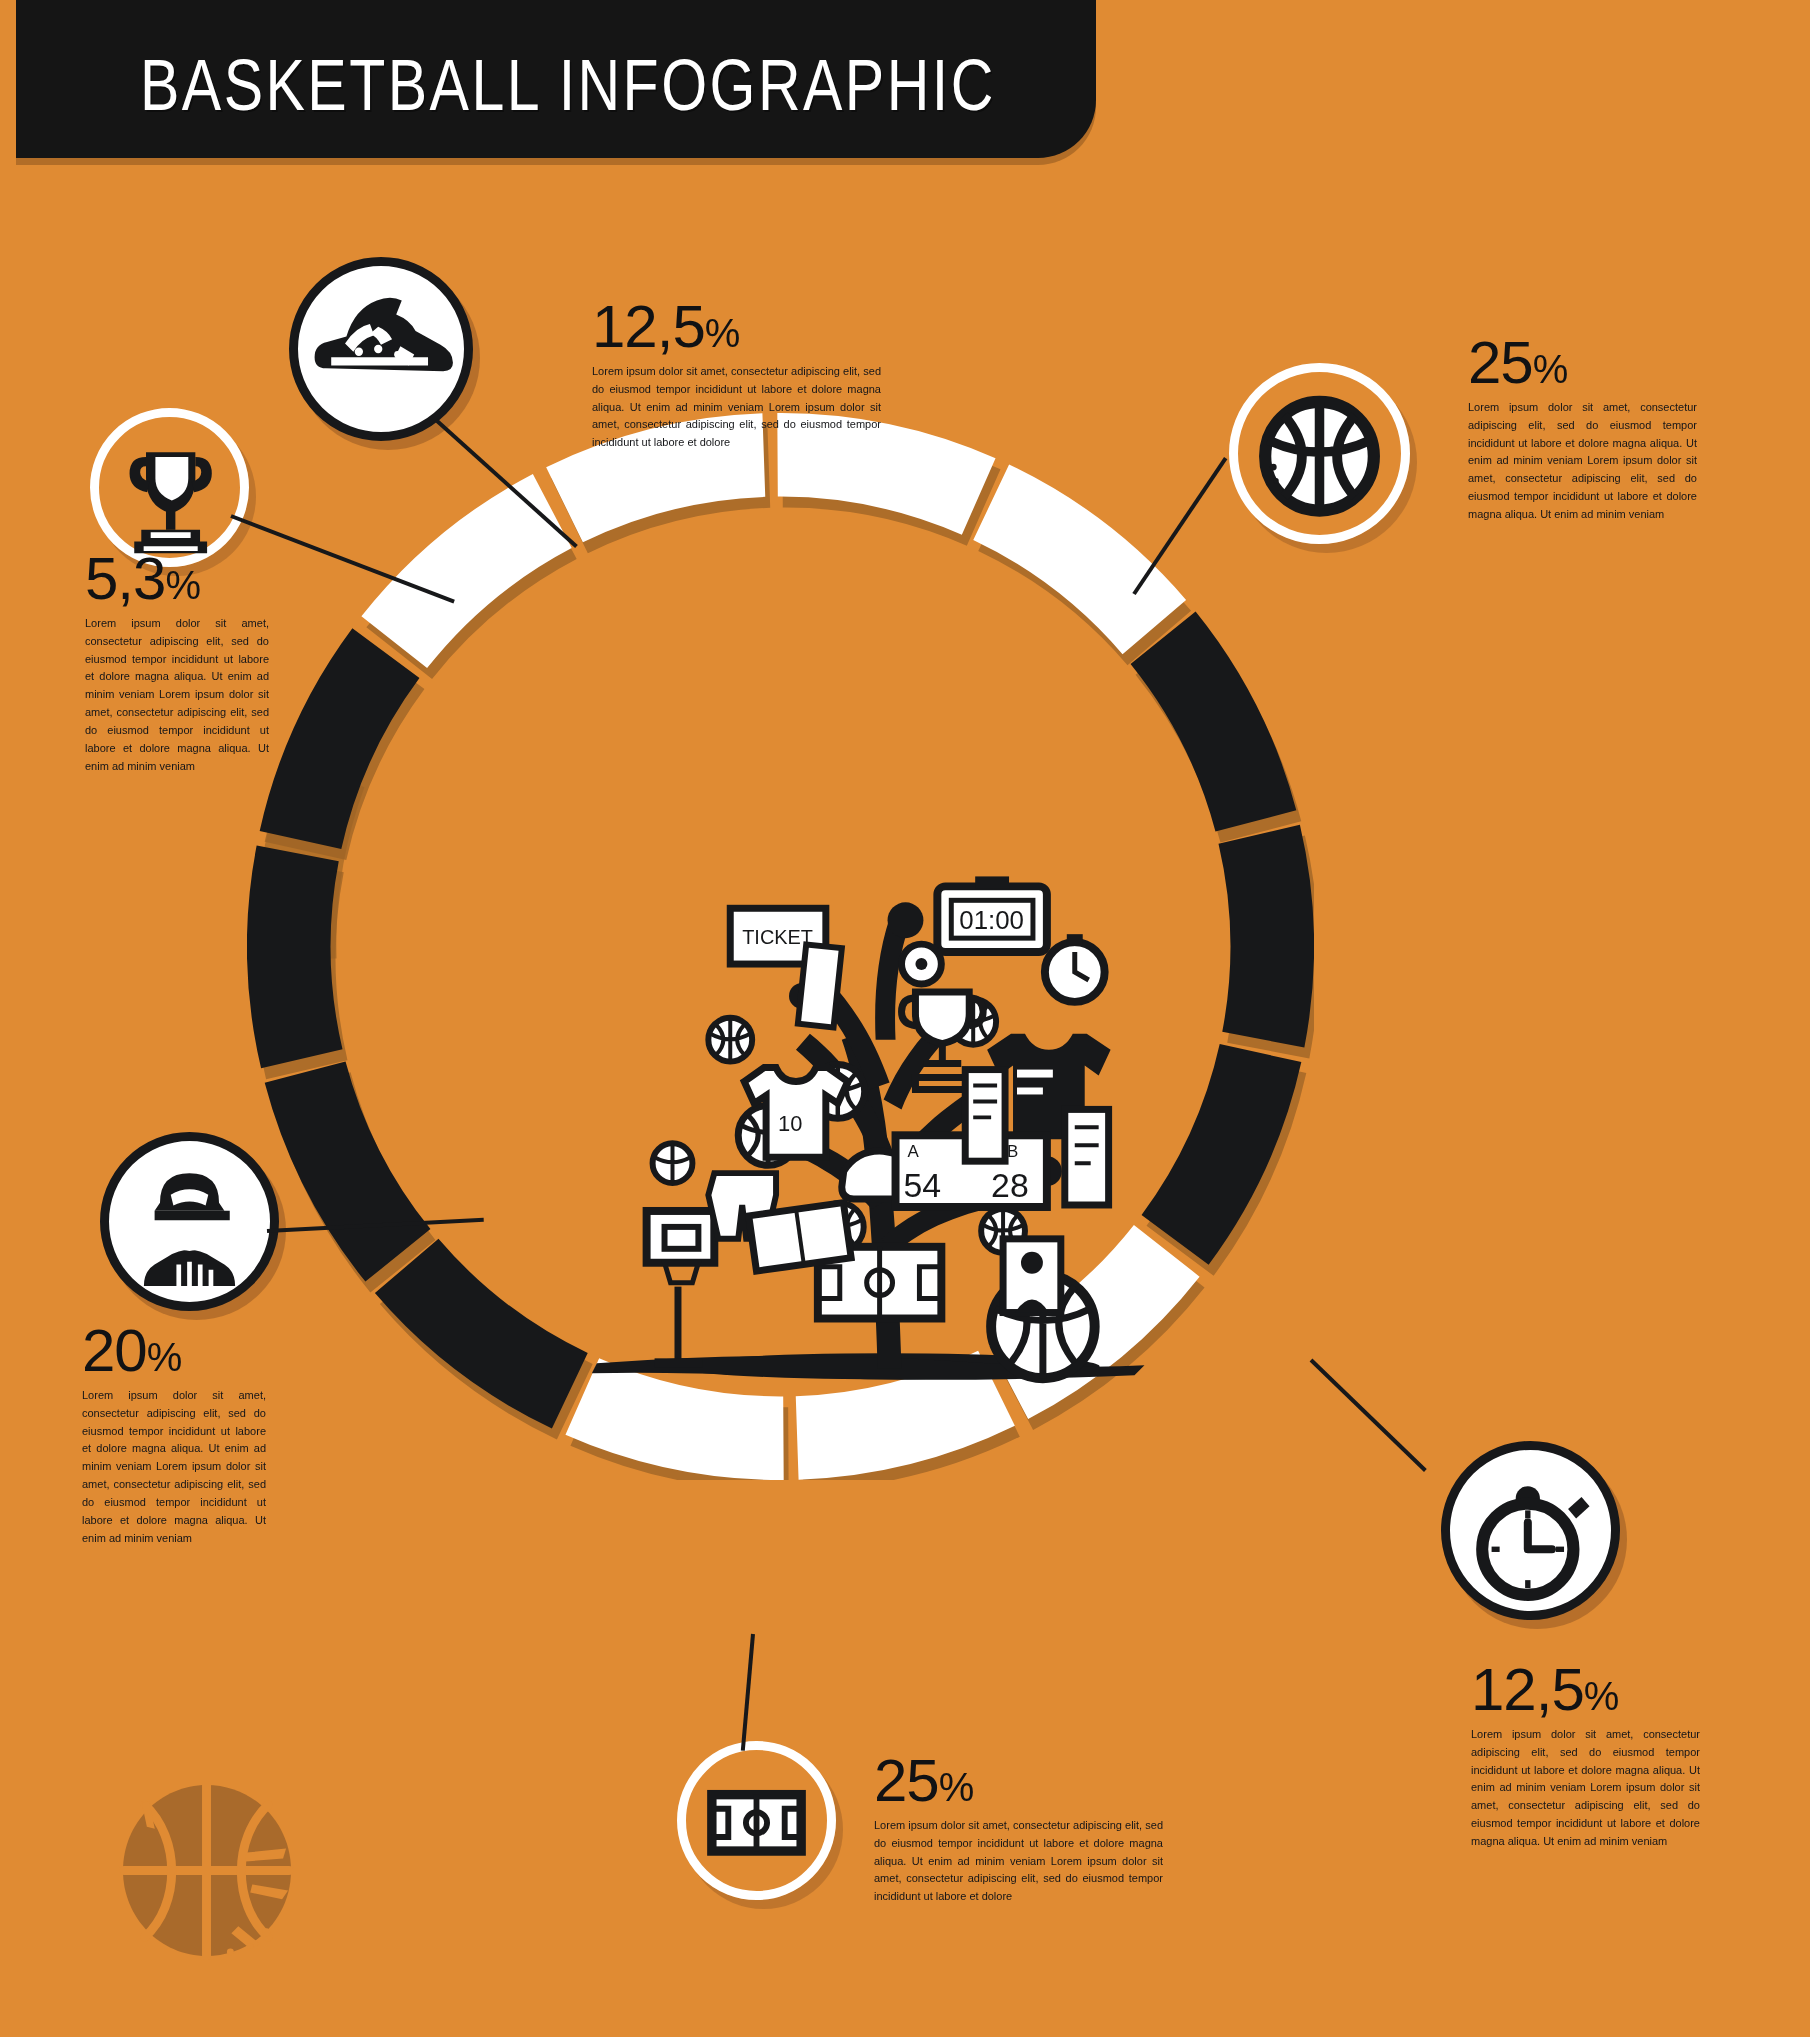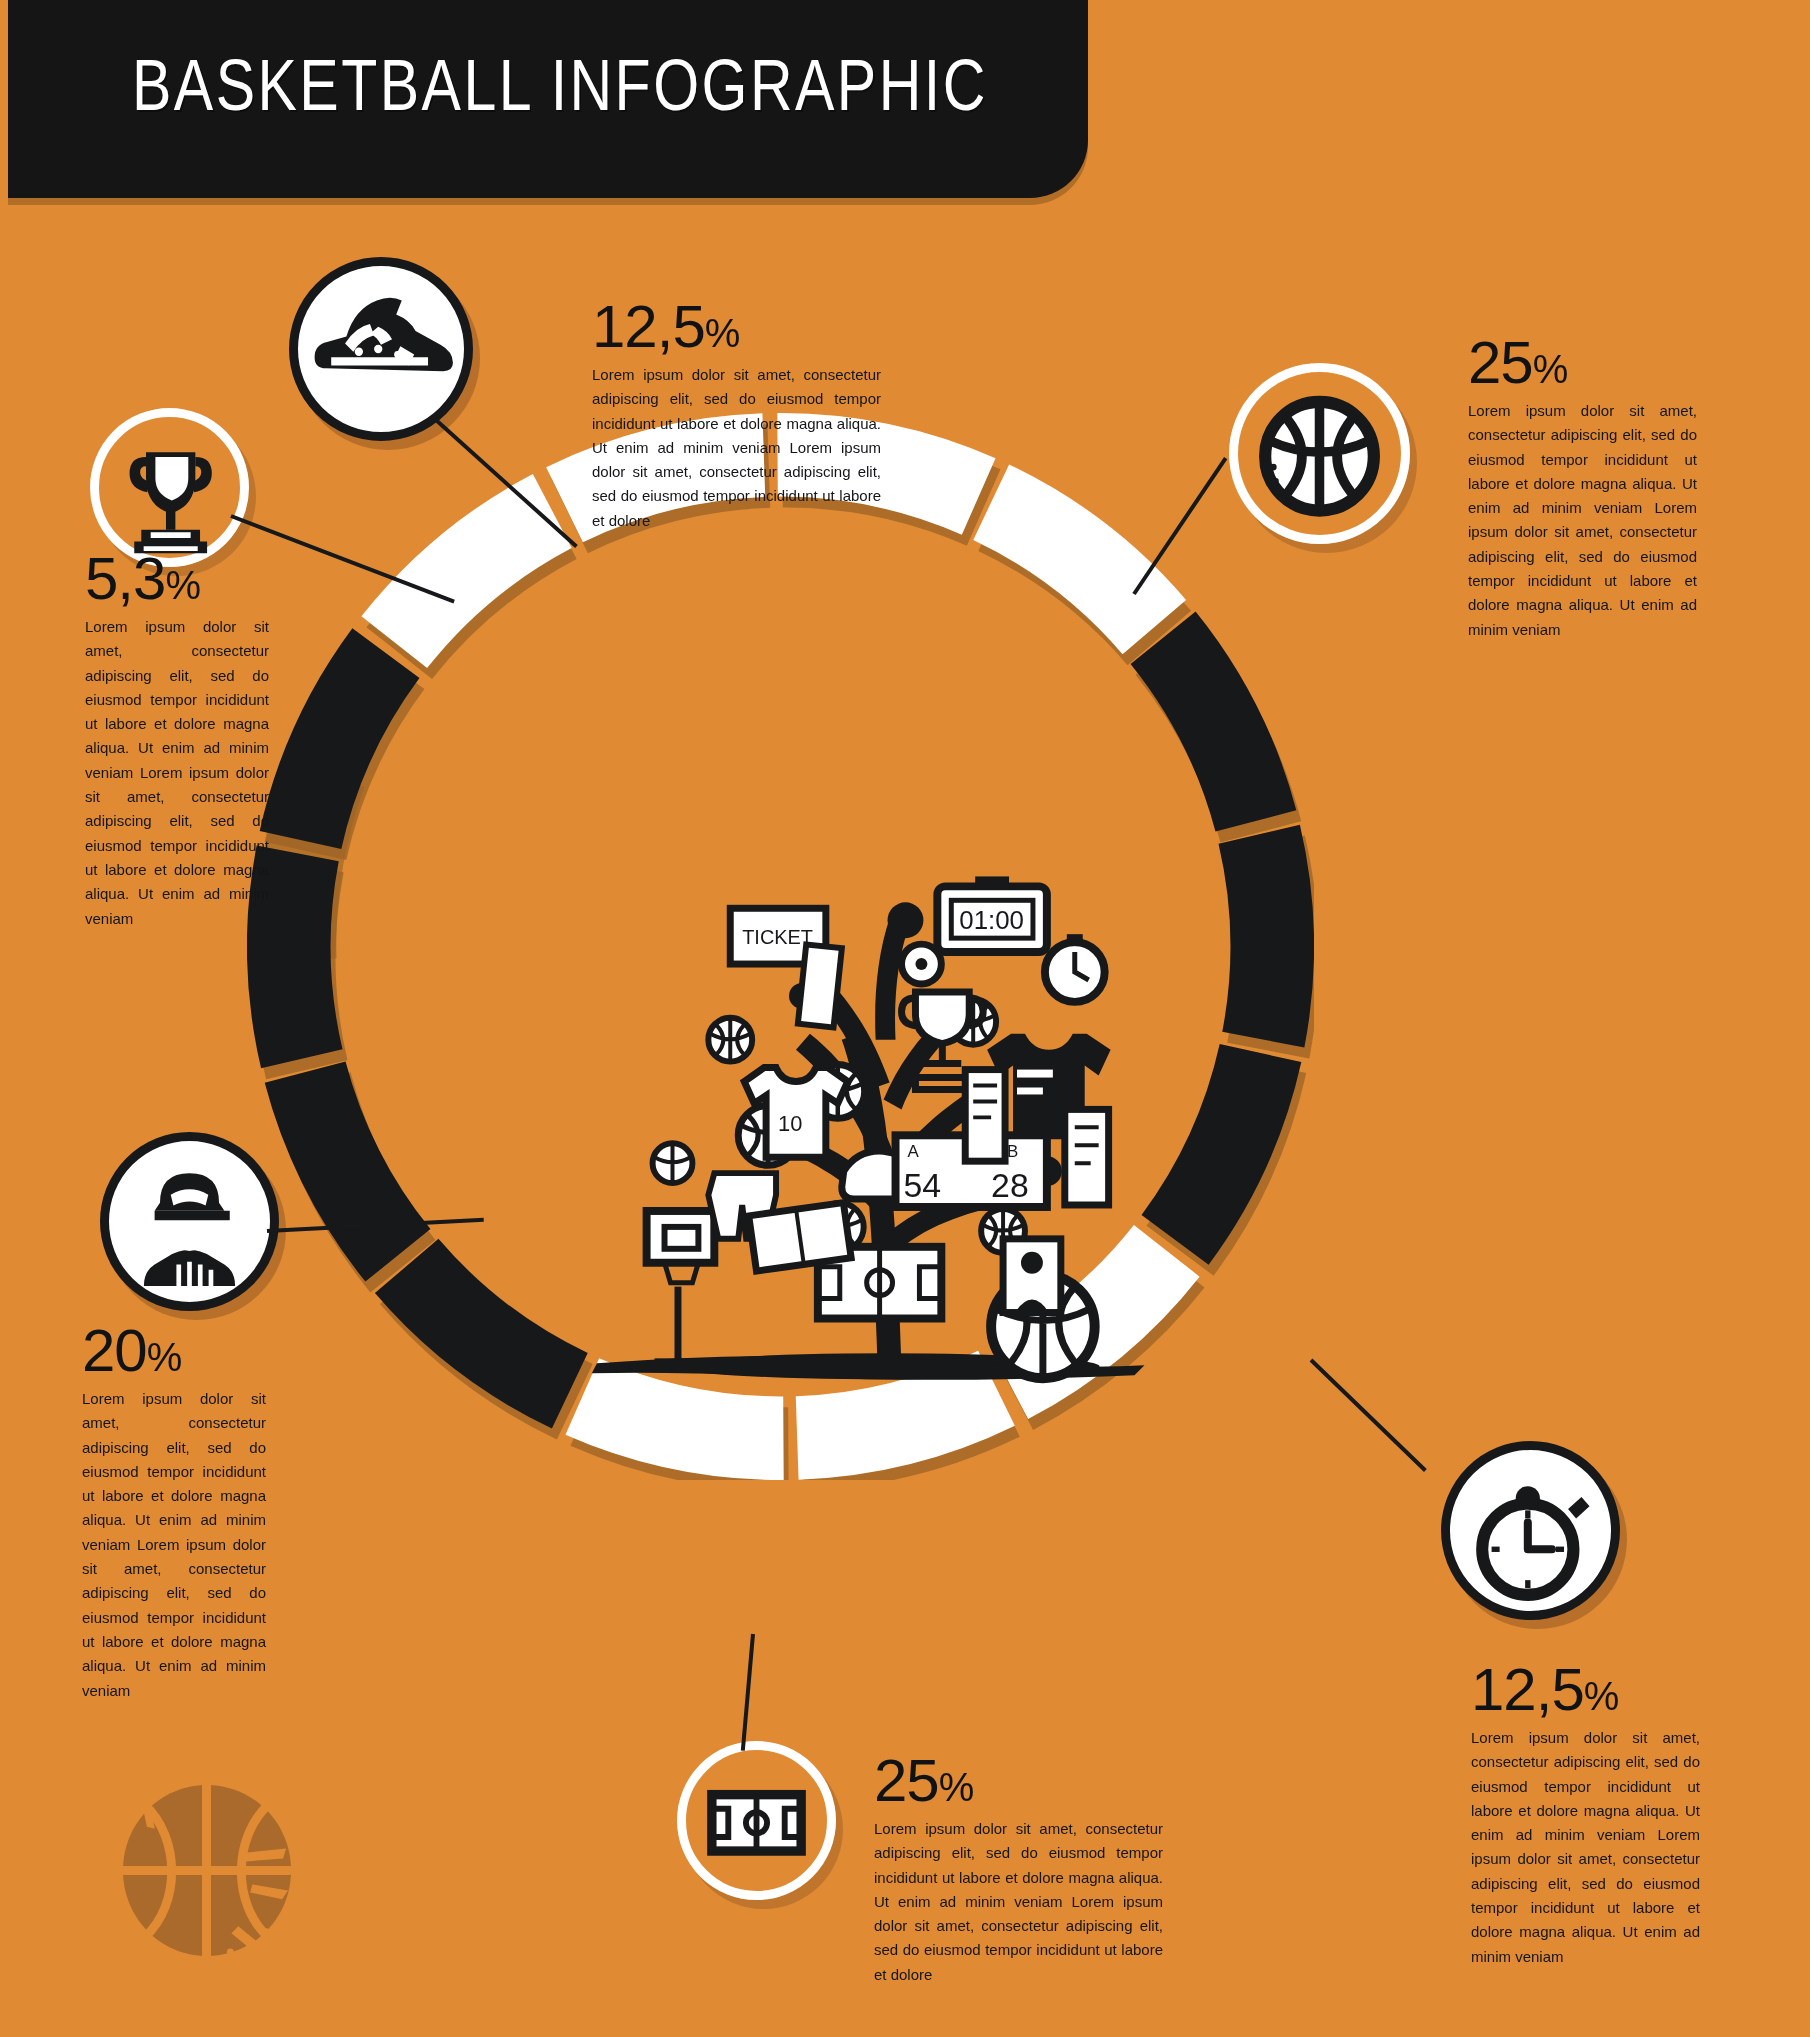--- a/index.html
+++ b/index.html
@@ -6,21 +6,21 @@
   body{
     width:1811px;height:2038px;position:relative;overflow:hidden;
     background:#E08B33;
     font-family:"Liberation Sans", sans-serif;
     -webkit-font-smoothing:antialiased;
   }
   .stage{position:absolute;left:0;top:0;width:1811px;height:2038px;}
 
   
   .banner{
-    position:absolute;left:8px;top:0;width:1080px;height:198px;
+    position:absolute;left:16px;top:0;width:1080px;height:158px;
     background:#151515;border-bottom-right-radius:58px;
     box-shadow:0 7px 0 0 rgba(140,85,30,.55);
     z-index:40;
   }
   .banner-title{
     position:absolute;left:124px;top:44px;
     font-size:72px;letter-spacing:3px;color:#ffffff;
     font-family:"Liberation Sans Narrow","Liberation Sans",sans-serif;
     transform:scaleX(.82);transform-origin:left center;
     white-space:nowrap;font-weight:400;
@@ -46,21 +46,21 @@
 
   .leader{position:absolute;background:#17181a;height:4px;transform-origin:0 50%;z-index:12;}
 
   .txt{position:absolute;}
   .pct{
     font-size:60px;color:#111214;line-height:1;white-space:nowrap;
     letter-spacing:-1px;margin-bottom:6px;font-weight:400;
   }
   .pct .u{font-size:40px;}
   .body{
-    font-size:15px;line-height:1.62;color:#141518;text-align:justify;
+    font-size:11px;line-height:1.62;color:#141518;text-align:justify;
     text-justify:inter-word;
   }
 </style>
 </head>
 <body>
 
 <div class="stage">
 
   <div class="watermark">
     <svg viewBox="0 0 180 180">

